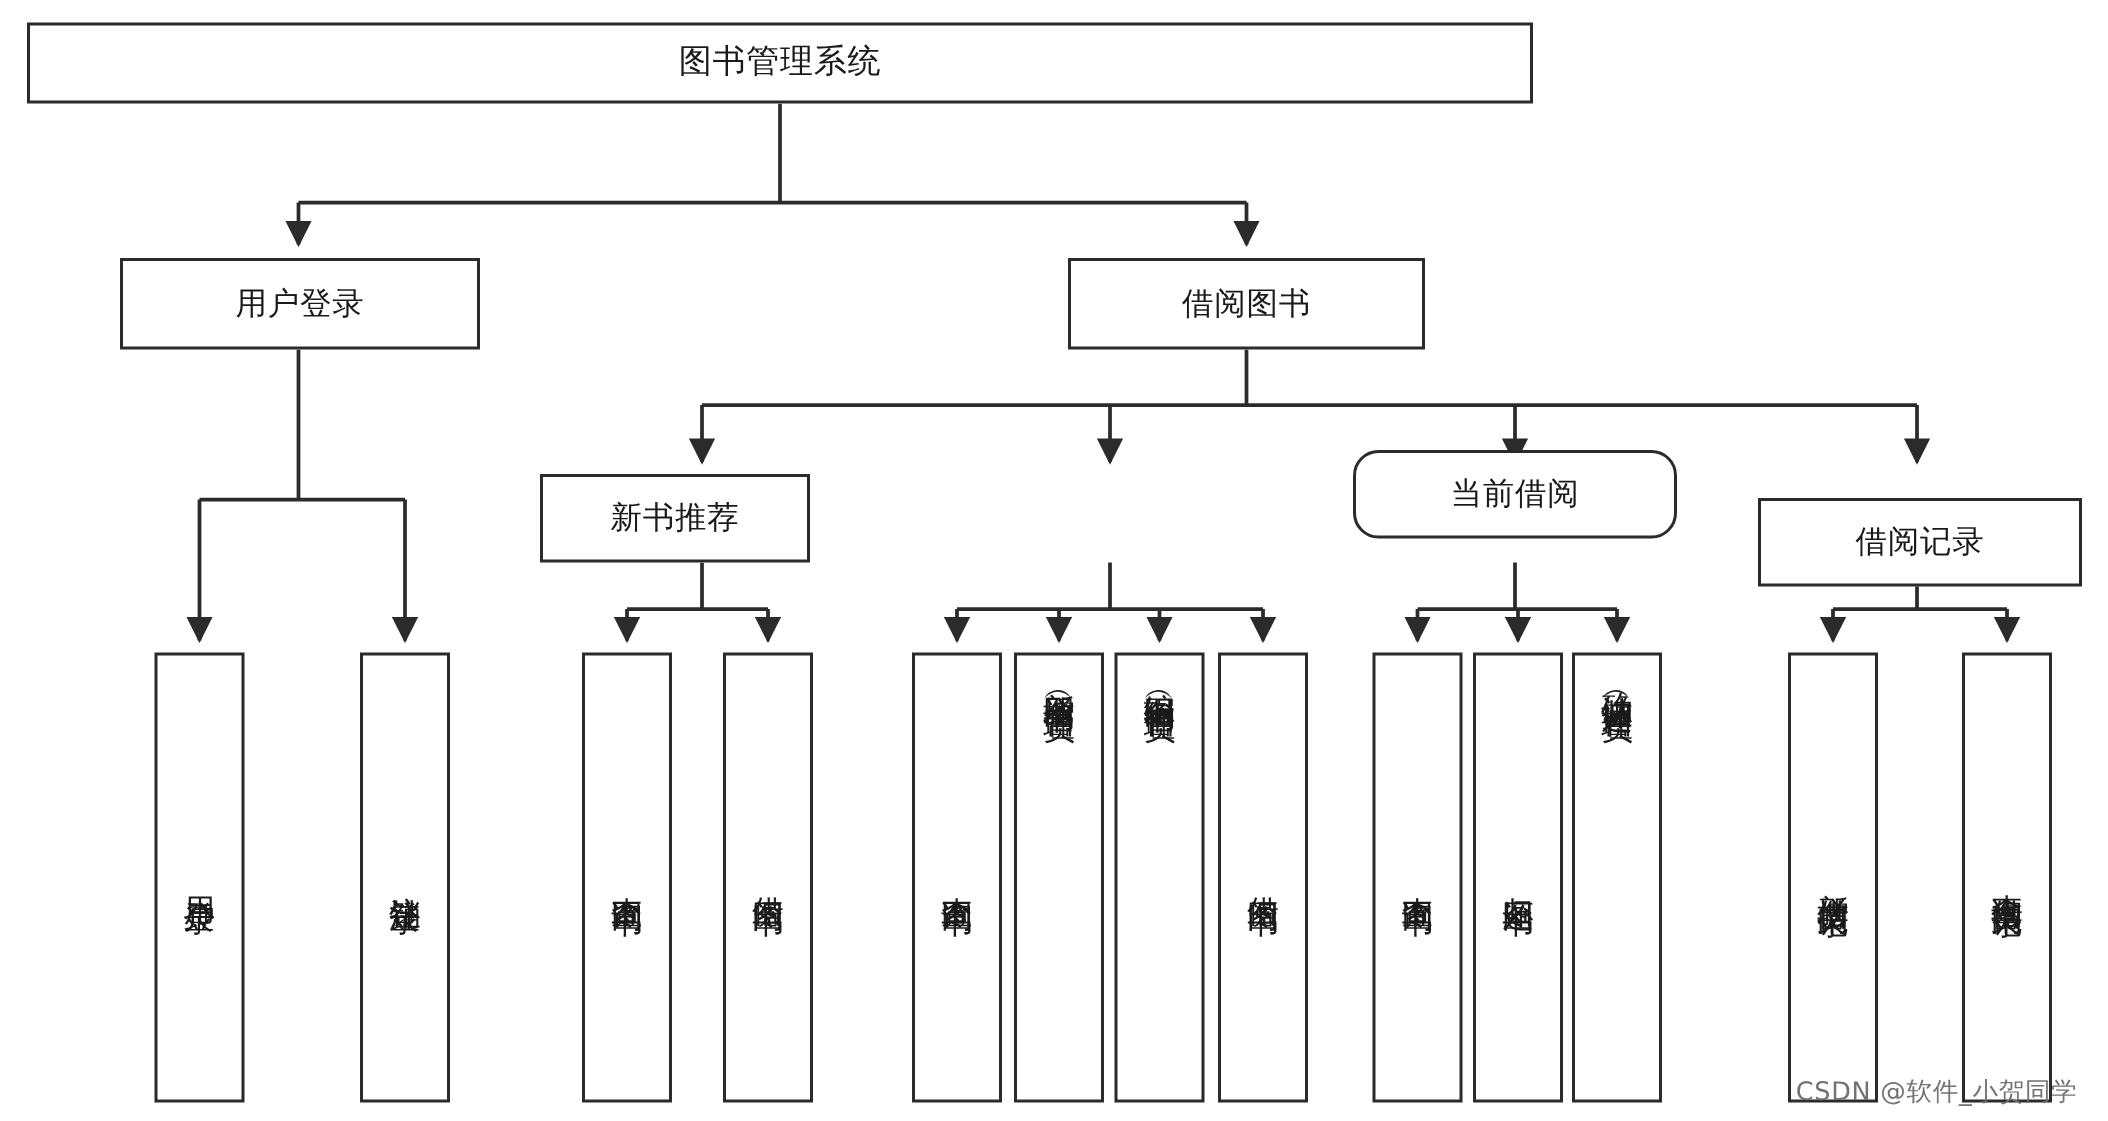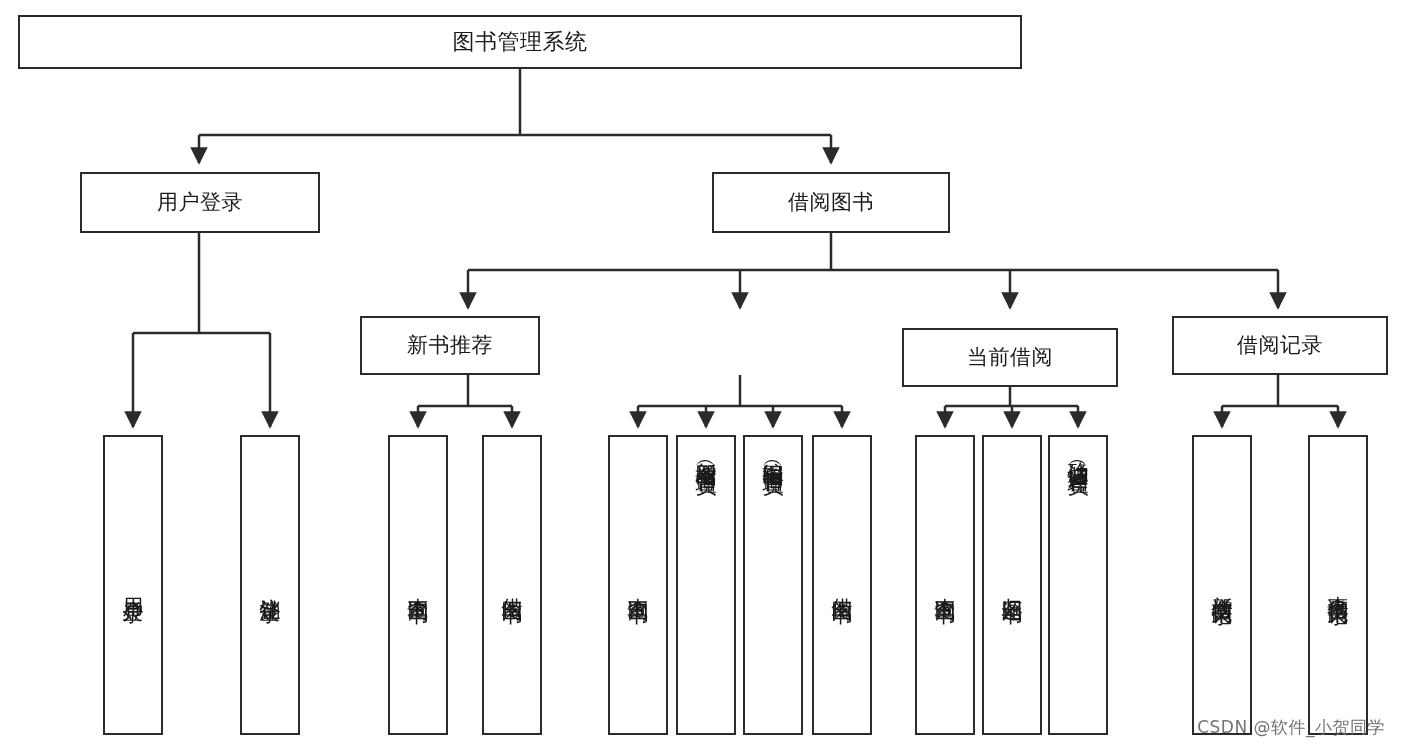--- a/index.html
+++ b/index.html
@@ -137,24 +137,24 @@
   <div class="node horizontal" style="left:80px; top:172px; width:240px; height:61px;">
     <span class="node-label">用户登录</span>
   </div>
   <div class="node horizontal" style="left:712px; top:172px; width:238px; height:61px;">
     <span class="node-label">借阅图书</span>
   </div>
 
   <div class="node horizontal" style="left:360px; top:316px; width:180px; height:59px;">
     <span class="node-label">新书推荐</span>
   </div>
-  <div class="node horizontal" style="left:902px; top:328px; width:216px; height:59px;">
+  <div class="node horizontal" style="left:902px; top:300px; width:216px; height:59px;border-radius:17px;">
     <span class="node-label">当前借阅</span>
   </div>
-  <div class="node horizontal" style="left:1172px; top:316px; width:216px; height:59px;">
+  <div class="node horizontal" style="left:1172px; top:332px; width:216px; height:59px;">
     <span class="node-label">借阅记录</span>
   </div>
 
   <div class="node vertical centered" style="left:103px; top:435px; width:60px; height:300px;">
     <span class="node-label">用户登录</span>
   </div>
   <div class="node vertical centered" style="left:240px; top:435px; width:60px; height:300px;">
     <span class="node-label">注销登录</span>
   </div>
 

